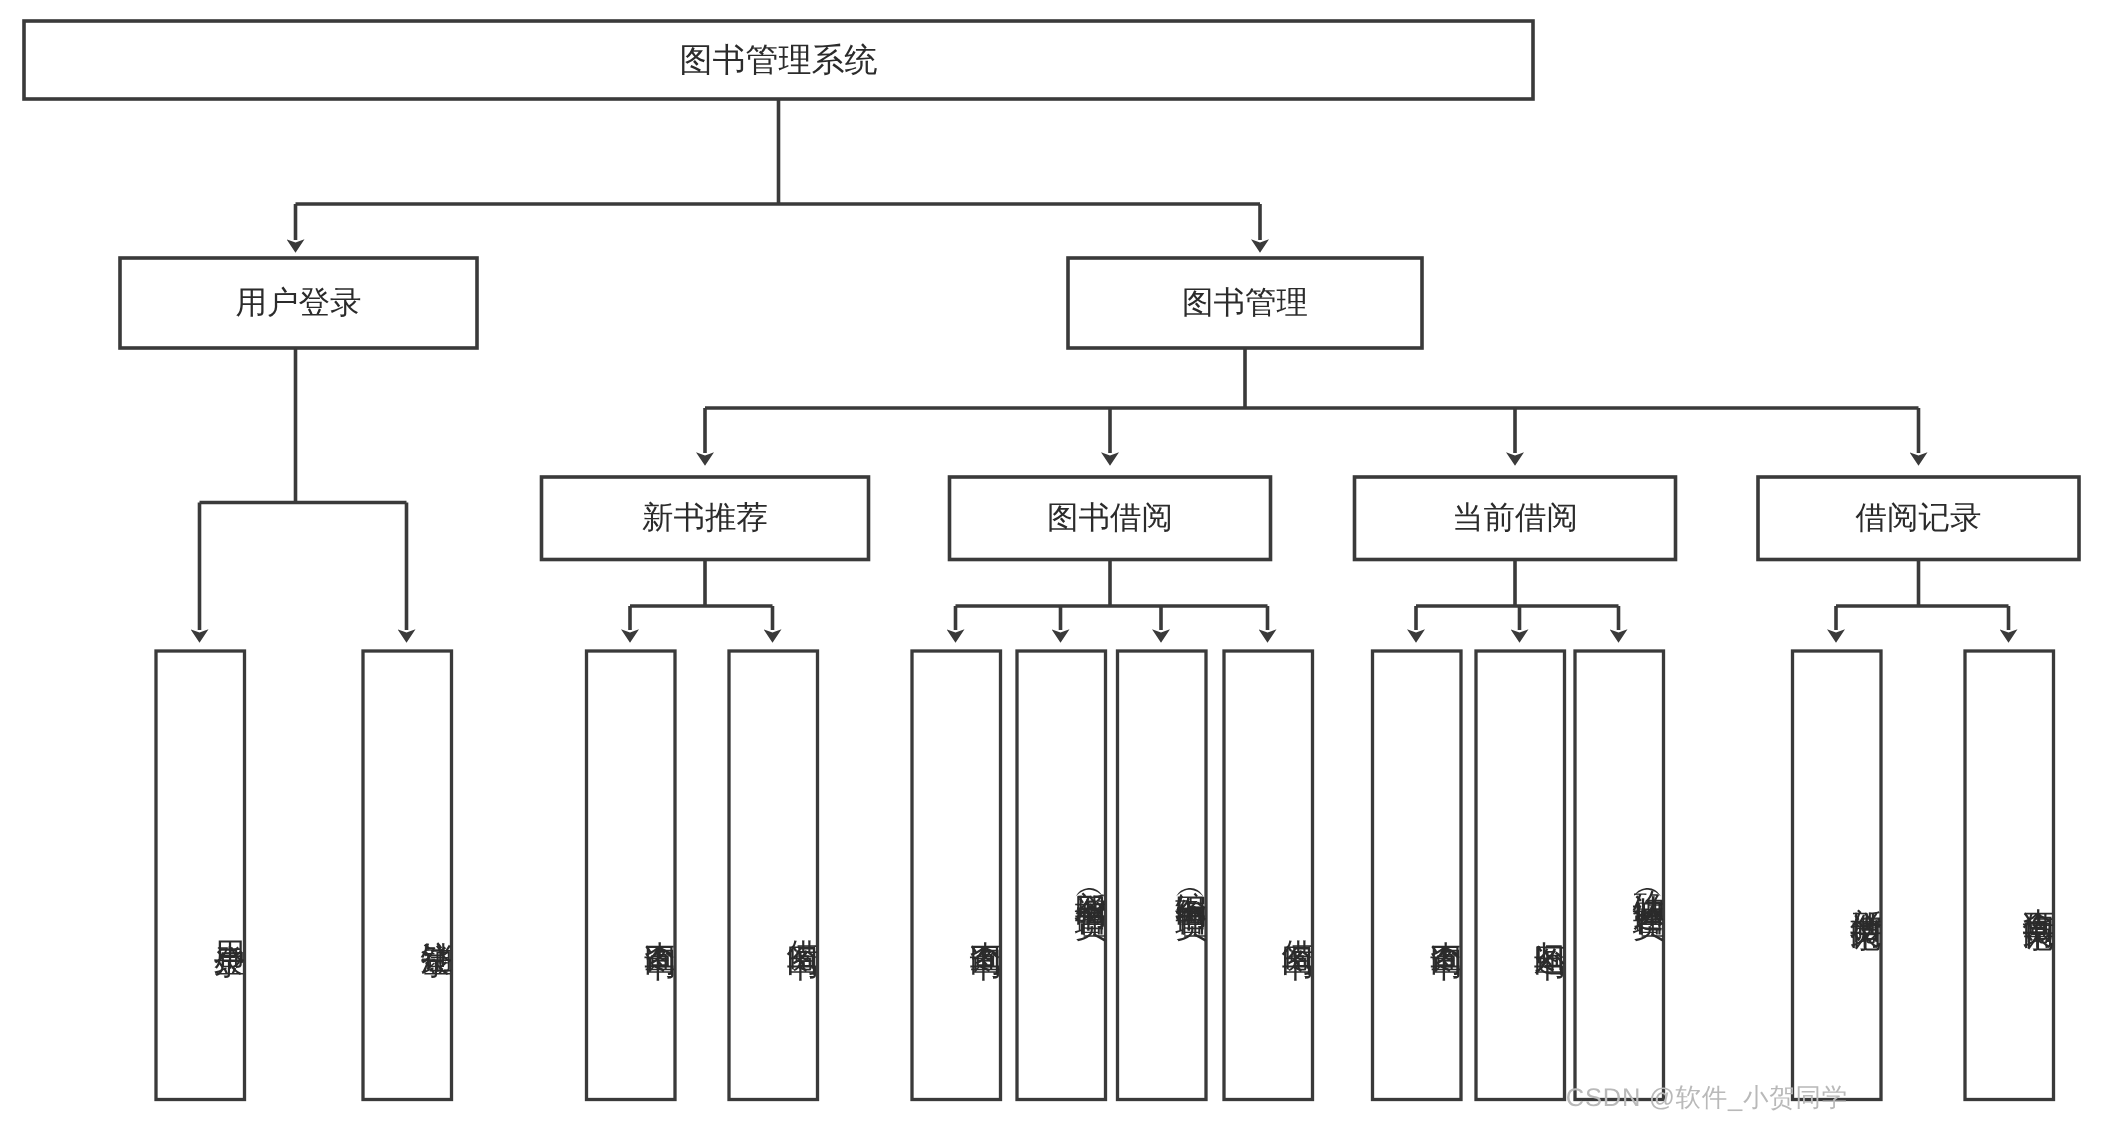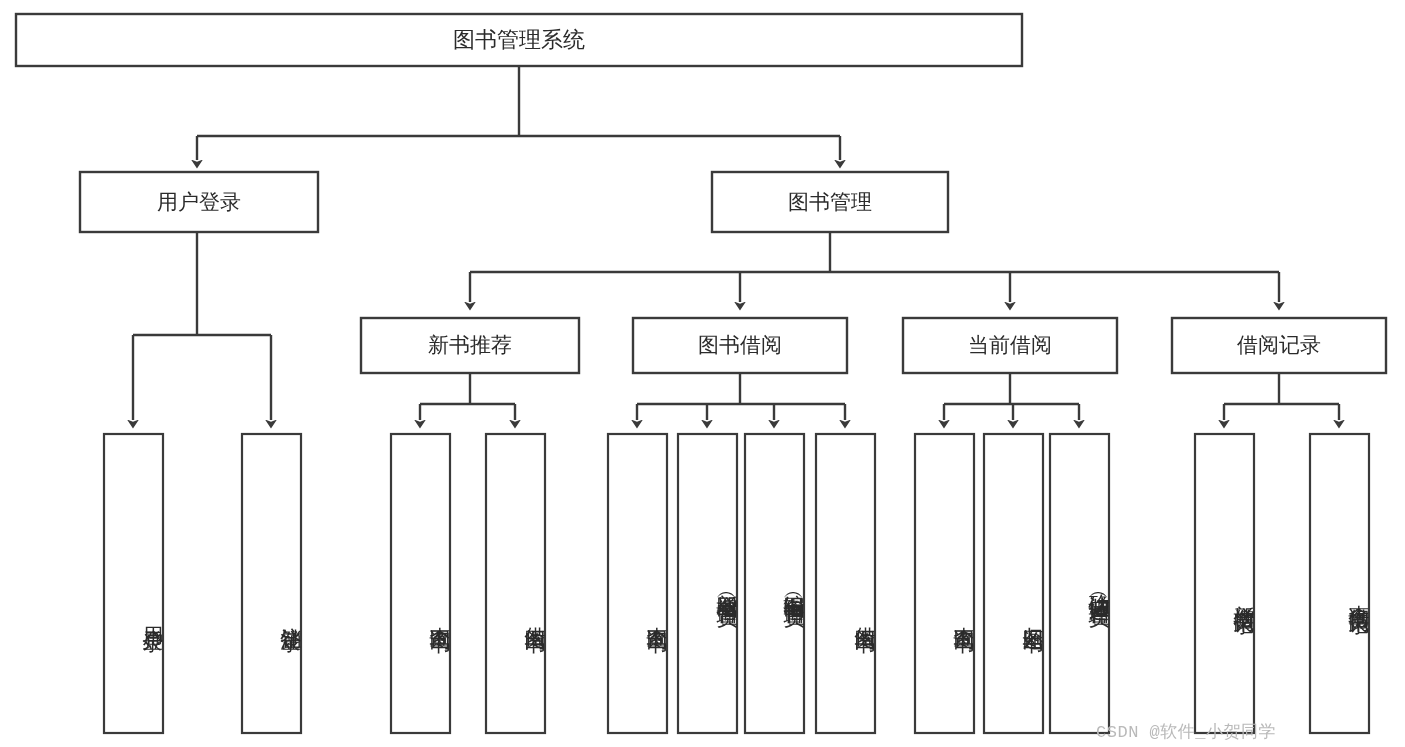--- a/index.html
+++ b/index.html
@@ -12,21 +12,20 @@
     width: 1405px;
     height: 747px;
     font-family: "DejaVu Sans", "Liberation Sans", sans-serif;
     overflow: hidden;
   }
   #diagram-root {
     position: relative;
     width: 1240px;
     height: 747px;
     background: #ffffff;
-    padding-left: 44px;
   }
   svg#tree-svg {
     position: absolute;
     left: 0;
     top: 0;
     width: 1405px;
     height: 747px;
     display: block;
   }
   .node-rect {
@@ -73,21 +72,21 @@
     justify-content: center;
     white-space: nowrap;
     pointer-events: none;
   }
   #watermark {
     position: absolute;
     right: 8px;
     bottom: 4px;
     font-size: 17px;
     color: #b9b9b9;
-    font-family: Liberation Mono, monospace;
+    font-family: Liberation Sans, sans-serif;
     white-space: nowrap;
     letter-spacing: 0.5px;
   }
 </style>
 </head>
 <body>
 
 <div id="diagram-root">
 
   <svg id="tree-svg" viewBox="0 0 1405 747">

